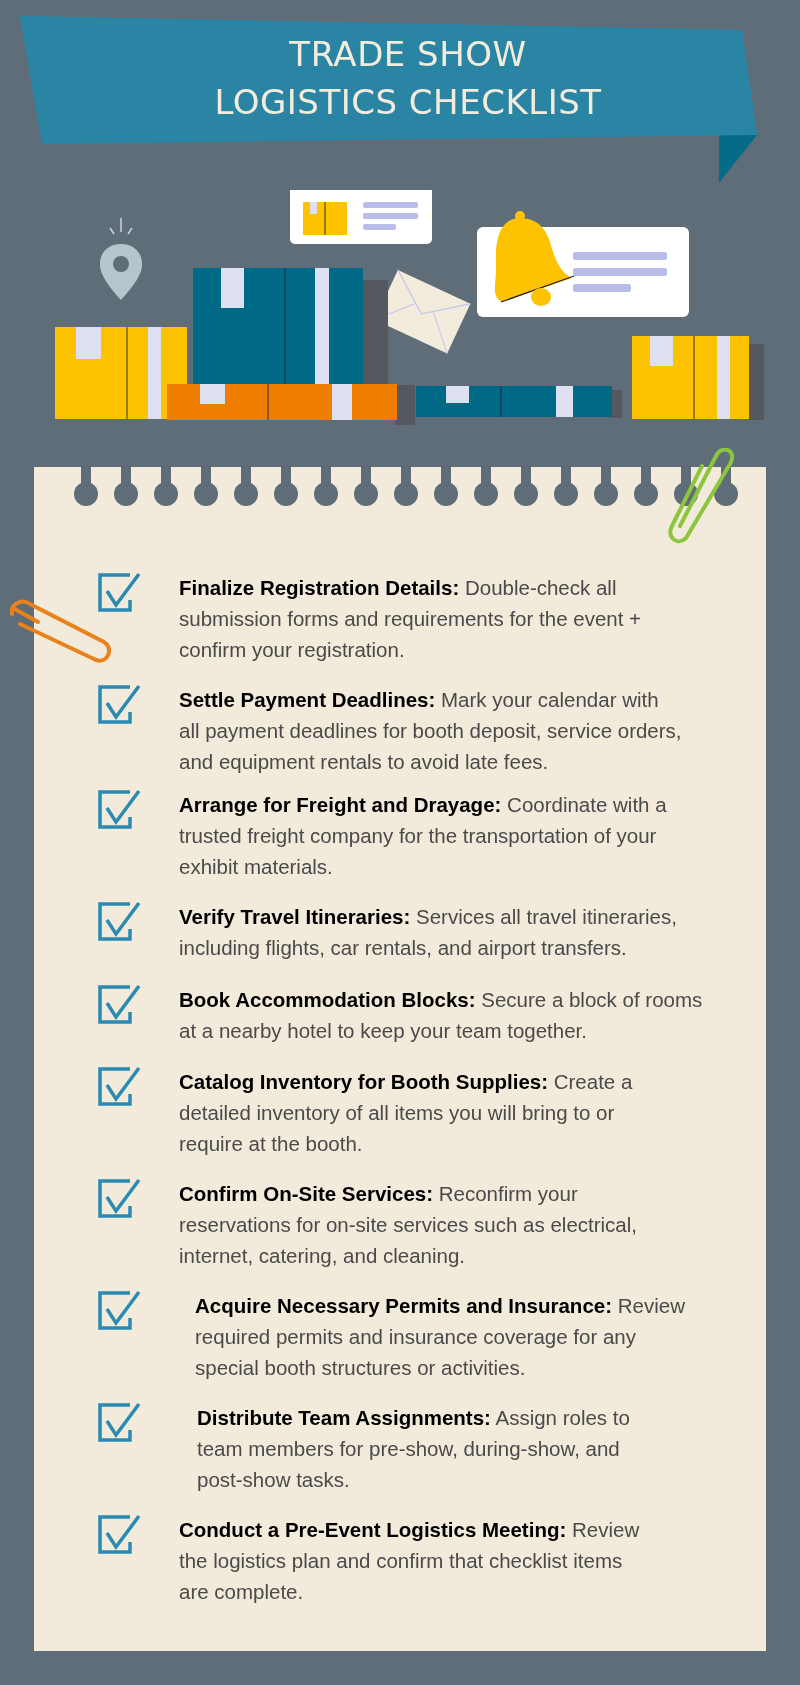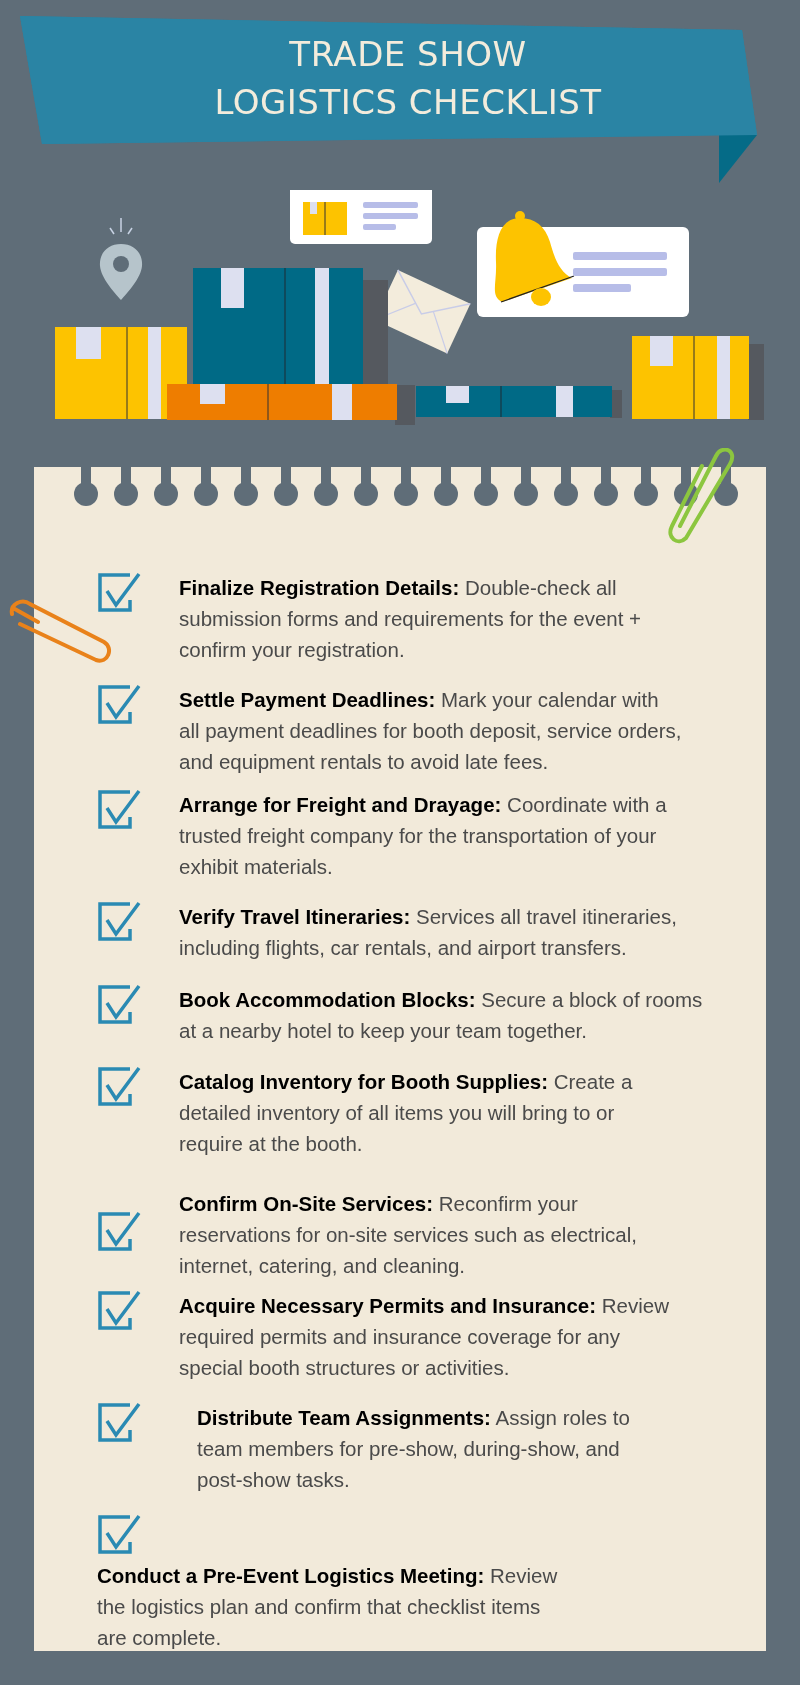--- a/index.html
+++ b/index.html
@@ -213,41 +213,41 @@
       </svg>
     <div class="text"><b>Book Accommodation Blocks:</b><span> Secure a block of rooms</span><br><span>at a nearby hotel to keep your team together.</span></div>
   </div>
   <div class="item" style="height:112px;">
     <svg class="check" viewBox="0 0 46 46">
         <path d="M33 3 H3 V38 H33 V28" fill="none" stroke="#2a8ab3" stroke-width="3.5"></path>
         <polyline points="10,19 19,33 42,2" fill="none" stroke="#2a8ab3" stroke-width="3.5"></polyline>
       </svg>
     <div class="text"><b>Catalog Inventory for Booth Supplies:</b><span> Create a</span><br><span>detailed inventory of all items you will bring to or</span><br><span>require at the booth.</span></div>
   </div>
-  <div class="item" style="height:112px;align-items:center;">
+  <div class="item" style="height:112px;">
     <svg class="check" viewBox="0 0 46 46">
         <path d="M33 3 H3 V38 H33 V28" fill="none" stroke="#2a8ab3" stroke-width="3.5"></path>
         <polyline points="10,19 19,33 42,2" fill="none" stroke="#2a8ab3" stroke-width="3.5"></polyline>
       </svg>
     <div class="text"><b>Confirm On-Site Services:</b><span> Reconfirm your</span><br><span>reservations for on-site services such as electrical,</span><br><span>internet, catering, and cleaning.</span></div>
   </div>
-  <div class="item" style="height:112px;">
+  <div class="item" style="height:112px;gap:16px;">
     <svg class="check" viewBox="0 0 46 46">
         <path d="M33 3 H3 V38 H33 V28" fill="none" stroke="#2a8ab3" stroke-width="3.5"></path>
         <polyline points="10,19 19,33 42,2" fill="none" stroke="#2a8ab3" stroke-width="3.5"></polyline>
       </svg>
     <div class="text"><b>Acquire Necessary Permits and Insurance:</b><span> Review</span><br><span>required permits and insurance coverage for any</span><br><span>special booth structures or activities.</span></div>
   </div>
   <div class="item" style="height:112px;justify-content:space-between;">
     <svg class="check" viewBox="0 0 46 46">
         <path d="M33 3 H3 V38 H33 V28" fill="none" stroke="#2a8ab3" stroke-width="3.5"></path>
         <polyline points="10,19 19,33 42,2" fill="none" stroke="#2a8ab3" stroke-width="3.5"></polyline>
       </svg>
     <div class="text"><b>Distribute Team Assignments:</b><span> Assign roles to</span><br><span>team members for pre-show, during-show, and</span><br><span>post-show tasks.</span></div>
   </div>
-  <div class="item" style="height:112px;flex-direction:column;">
+  <div class="item" style="height:112px;">
     <svg class="check" viewBox="0 0 46 46">
         <path d="M33 3 H3 V38 H33 V28" fill="none" stroke="#2a8ab3" stroke-width="3.5"></path>
         <polyline points="10,19 19,33 42,2" fill="none" stroke="#2a8ab3" stroke-width="3.5"></polyline>
       </svg>
     <div class="text"><b>Conduct a Pre-Event Logistics Meeting:</b><span> Review</span><br><span>the logistics plan and confirm that checklist items</span><br><span>are complete.</span></div>
   </div>
 </div>
 
 </body></html>

